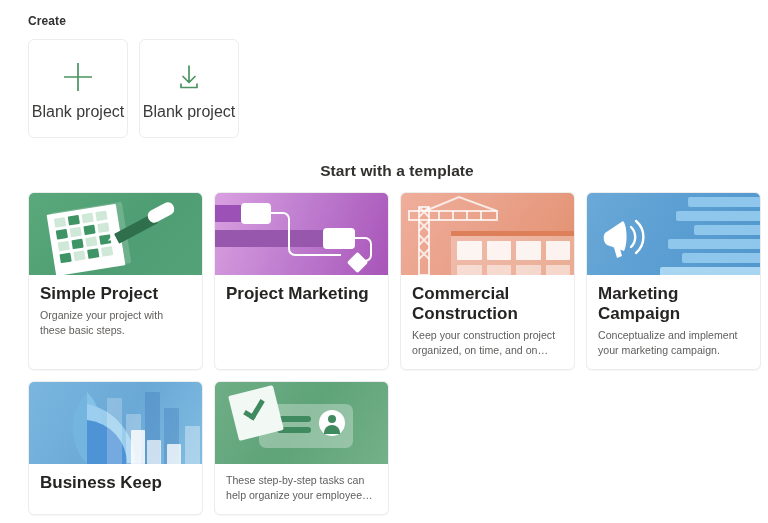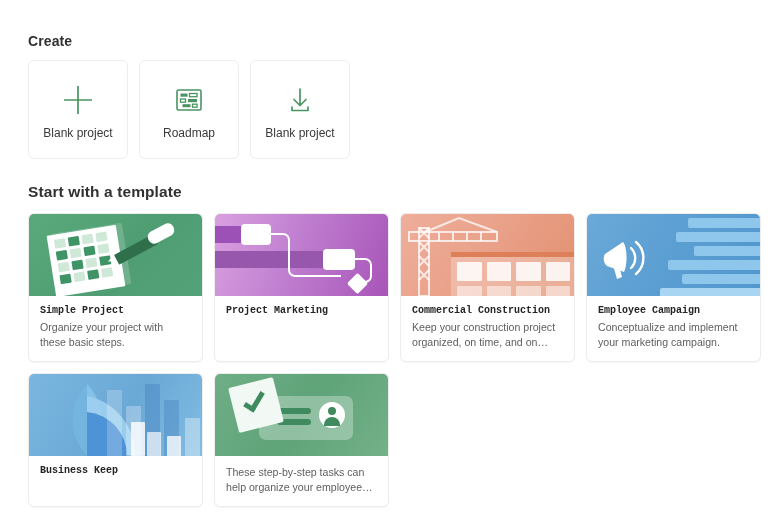--- a/index.html
+++ b/index.html
@@ -9,28 +9,27 @@
     height: 523px;
     background: #ffffff;
     font-family: "Liberation Sans", sans-serif;
     overflow: hidden;
   }
 
   .page { padding: 14px 0 0 28px; }
 
   
   .section-title {
-    font-size: 14px;
+    font-size: 12px;
     font-weight: bold;
     color: #323130;
     letter-spacing: 0.1px;
-    margin-top: 19px;
   }
   .section-title.create { margin-bottom: 11px; }
-  .section-title.templates { margin: 24px 2px 12px 0; font-size: 15.5px; }
+  .section-title.templates { margin: 24px 2px 12px 0; font-size: 15.5px; text-align: center; }
 
   
   .create-row { display: flex; gap: 11px; }
 
   .create-card {
     width: 100px;
     height: 99px;
     background: #ffffff;
     border: 1px solid #ededed;
     border-radius: 6px;
@@ -42,21 +41,21 @@
   }
 
   .create-icon {
     height: 40px;
     display: flex;
     align-items: center;
     justify-content: center;
     margin-bottom: 6px;
   }
   .create-label {
-    font-size: 12px;
+    font-size: 16px;
     color: #3b3a39;
   }
 
   
   .tpl-grid {
     display: grid;
     grid-template-columns: repeat(4, 175px);
     gap: 11px;
   }
 
@@ -70,25 +69,24 @@
     box-shadow: 0 0.3px 0.9px rgba(0,0,0,.04);
   }
 
   .tpl-thumb {
     height: 82px;
     position: relative;
     overflow: hidden;
   }
   .tpl-body { padding: 9px 11px 12px 11px; }
   .tpl-name {
-    font-size: 10px;
+    font-size: 17px;
     font-weight: bold;
     color: #252423;
     margin-bottom: 4px;
-    font-family: Liberation Mono, monospace;
   }
   .tpl-desc {
     font-size: 10.6px;
     line-height: 1.38;
     color: #605e5c;
   }
 
   
   .th-simple { background: linear-gradient(135deg,#59a97c 0%,#4f9e73 55%,#54a277 100%); }
   .th-simple .shadow-sheet {
@@ -185,34 +183,20 @@
 
     <div class="create-card">
       <span class="create-icon">
         <svg width="34" height="34" viewBox="0 0 34 34">
           <path d="M17 3 V31 M3 17 H31" stroke="#4a9462" stroke-width="1.7" fill="none"></path>
         </svg>
       </span>
       <span class="create-label">Blank project</span>
     </div>
 
-    <div class="create-card">
-      <span class="create-icon">
-        <svg width="26" height="22" viewBox="0 0 26 22">
-          <rect x="1" y="1" width="24" height="20" rx="1.5" fill="none" stroke="#4a9462" stroke-width="1.6"></rect>
-          <rect x="4.5" y="4.5" width="7" height="3.2" fill="#4a9462"></rect>
-          <rect x="13.5" y="4.5" width="7.5" height="3.2" fill="none" stroke="#4a9462" stroke-width="1.3"></rect>
-          <rect x="4.5" y="10" width="5" height="3.2" fill="none" stroke="#4a9462" stroke-width="1.3"></rect>
-          <rect x="12" y="10" width="9" height="3.2" fill="#4a9462"></rect>
-          <rect x="6.5" y="15.2" width="8" height="3" fill="#4a9462"></rect>
-          <rect x="16.5" y="15.2" width="4.5" height="3" fill="none" stroke="#4a9462" stroke-width="1.3"></rect>
-        </svg>
-      </span>
-      <span class="create-label">Roadmap</span>
-    </div>
 
     <div class="create-card">
       <span class="create-icon">
         <svg width="28" height="28" viewBox="0 0 28 28">
           <path d="M14 3 V19 M8 13.5 L14 19.5 L20 13.5" stroke="#4a9462" stroke-width="1.7" fill="none" stroke-linecap="round" stroke-linejoin="round"></path>
           <path d="M6 21 V24.5 H22 V21" stroke="#4a9462" stroke-width="1.7" fill="none" stroke-linecap="round" stroke-linejoin="round"></path>
         </svg>
       </span>
       <span class="create-label">Blank project</span>
     </div>
@@ -317,21 +301,21 @@
         <svg width="56" height="46" viewBox="0 0 56 46">
           <path d="M4 18 L22 6 C26 10 27 28 23 36 L6 30 C2 27 2 21 4 18 Z" fill="#ffffff"></path>
           <path d="M12 29 L16 43 L21 41 L18 30 Z" fill="#ffffff"></path>
           <g fill="none" stroke="#ffffff" stroke-width="2.4" stroke-linecap="round">
             <path d="M30 12 A14 14 0 0 1 30 32"></path>
             <path d="M35 6 A21 21 0 0 1 35 38"></path>
           </g>
         </svg>
       </div>
       <div class="tpl-body">
-        <div class="tpl-name">Employee Campaign</div>
+        <div class="tpl-name">Marketing Campaign</div>
         <div class="tpl-desc">Conceptualize and implement your marketing campaign.</div>
       </div>
     </div>
 
     <div class="tpl-card">
       <div class="tpl-thumb th-bp">
         <svg width="175" height="82" viewBox="0 0 175 82">
           <path d="M58 82 A52 52 0 0 0 58 10 Z" fill="#86c3e8" opacity="0.95"></path>
           <path d="M58 82 A52 52 0 0 1 58 10 Z" fill="#74b6e0" opacity="0.85"></path>
           <path d="M58 82 L58 22 A60 60 0 0 1 106 82 Z" fill="#9ed0ef" opacity="0.9"></path>

